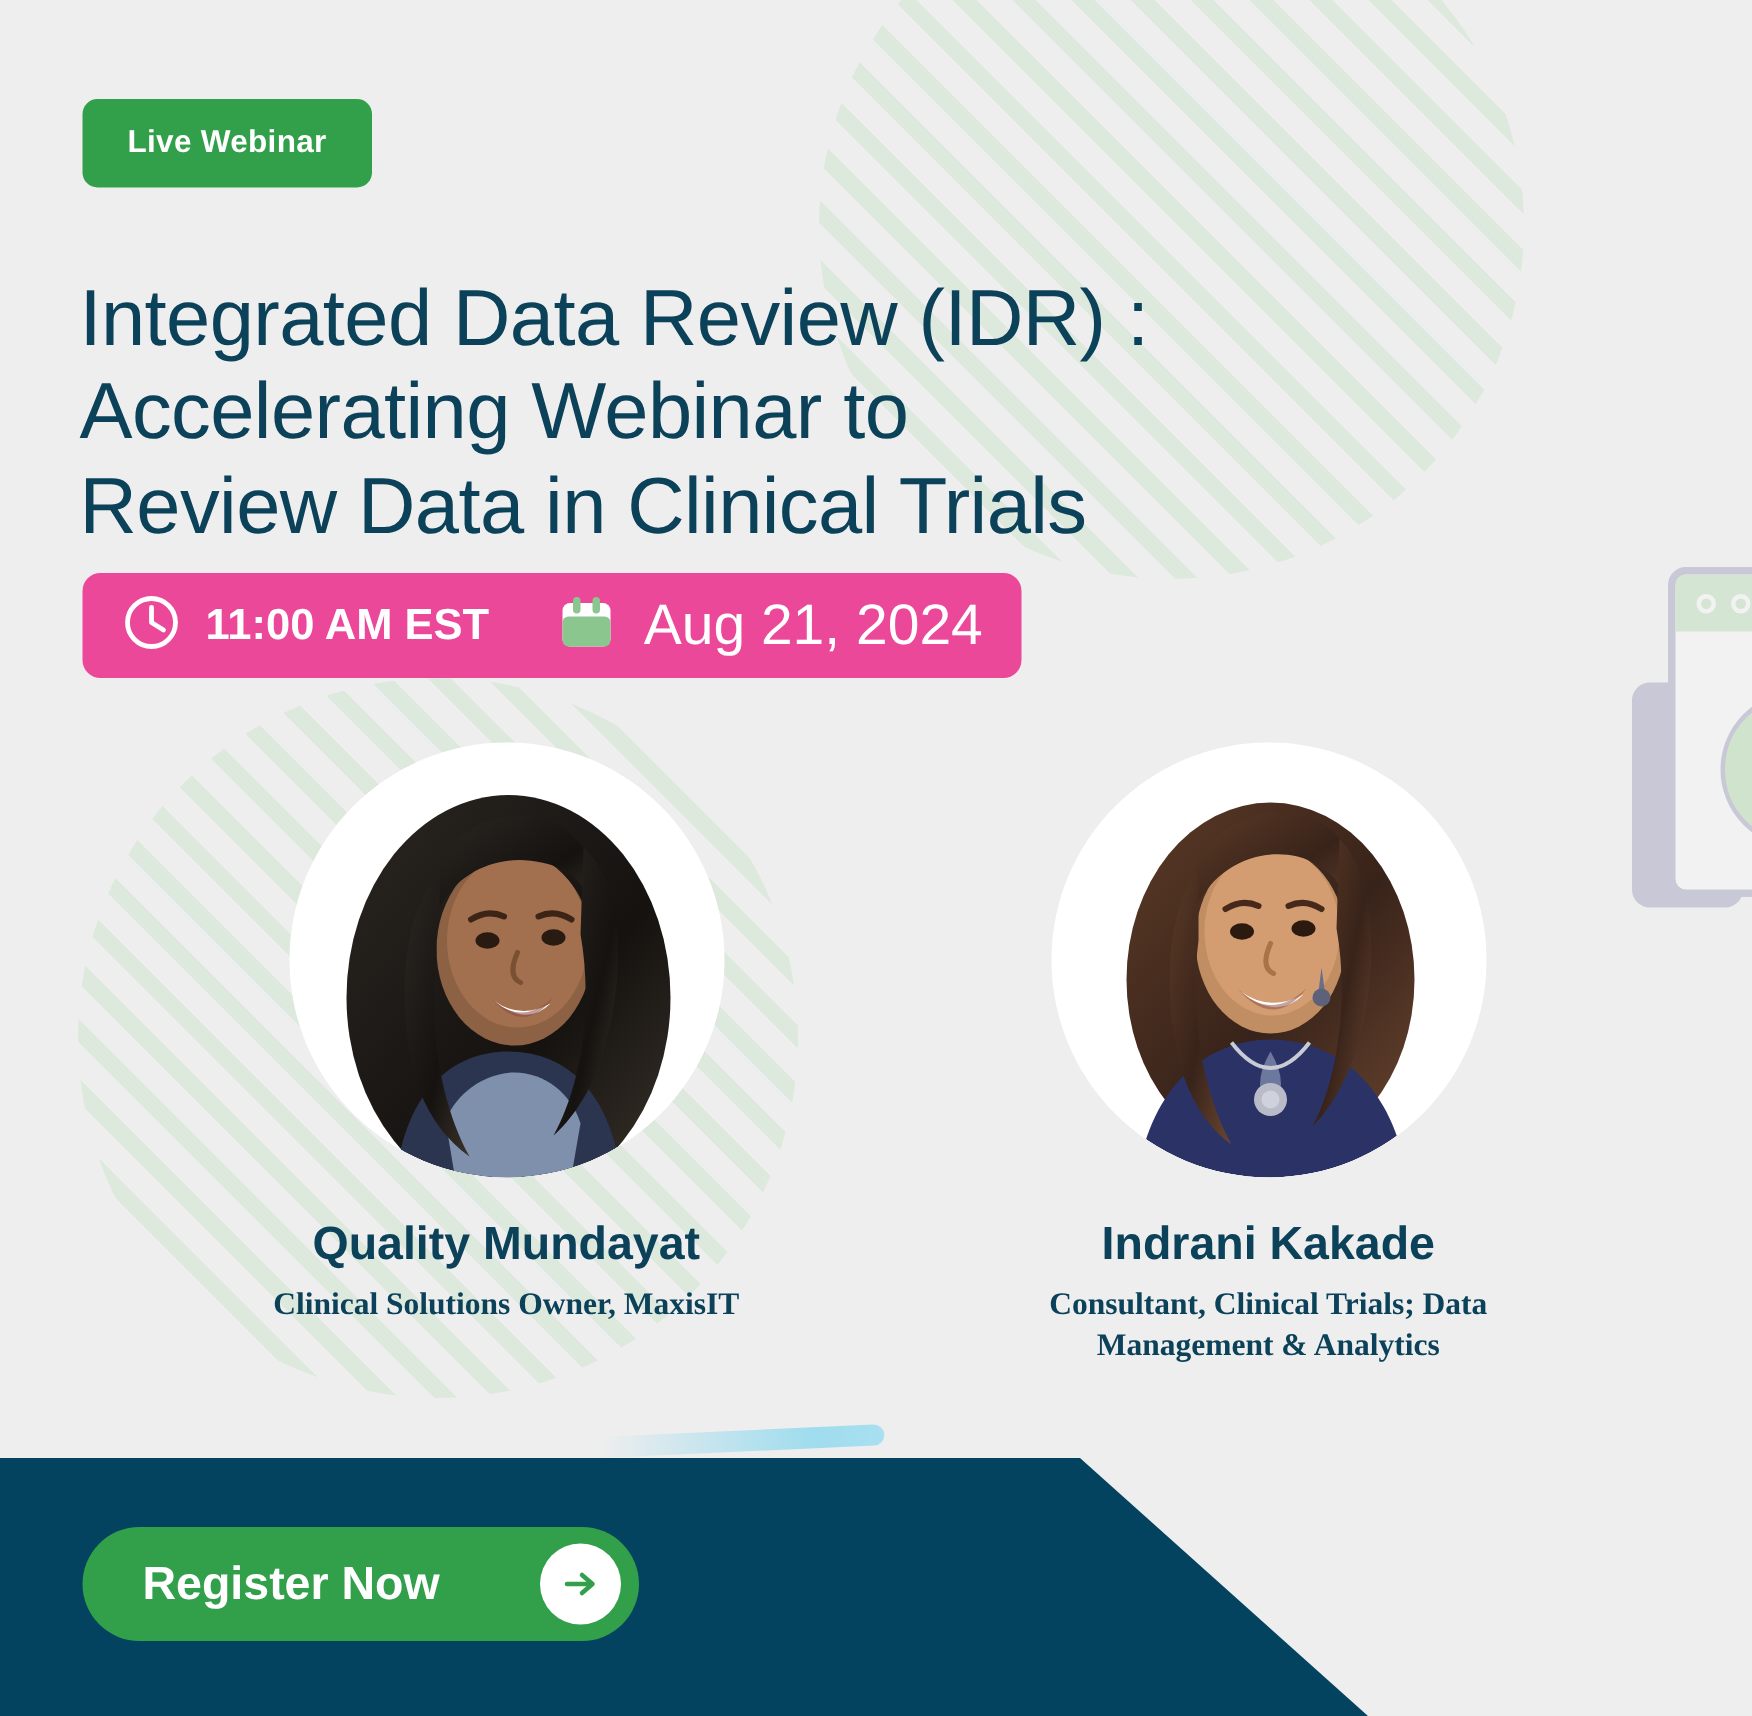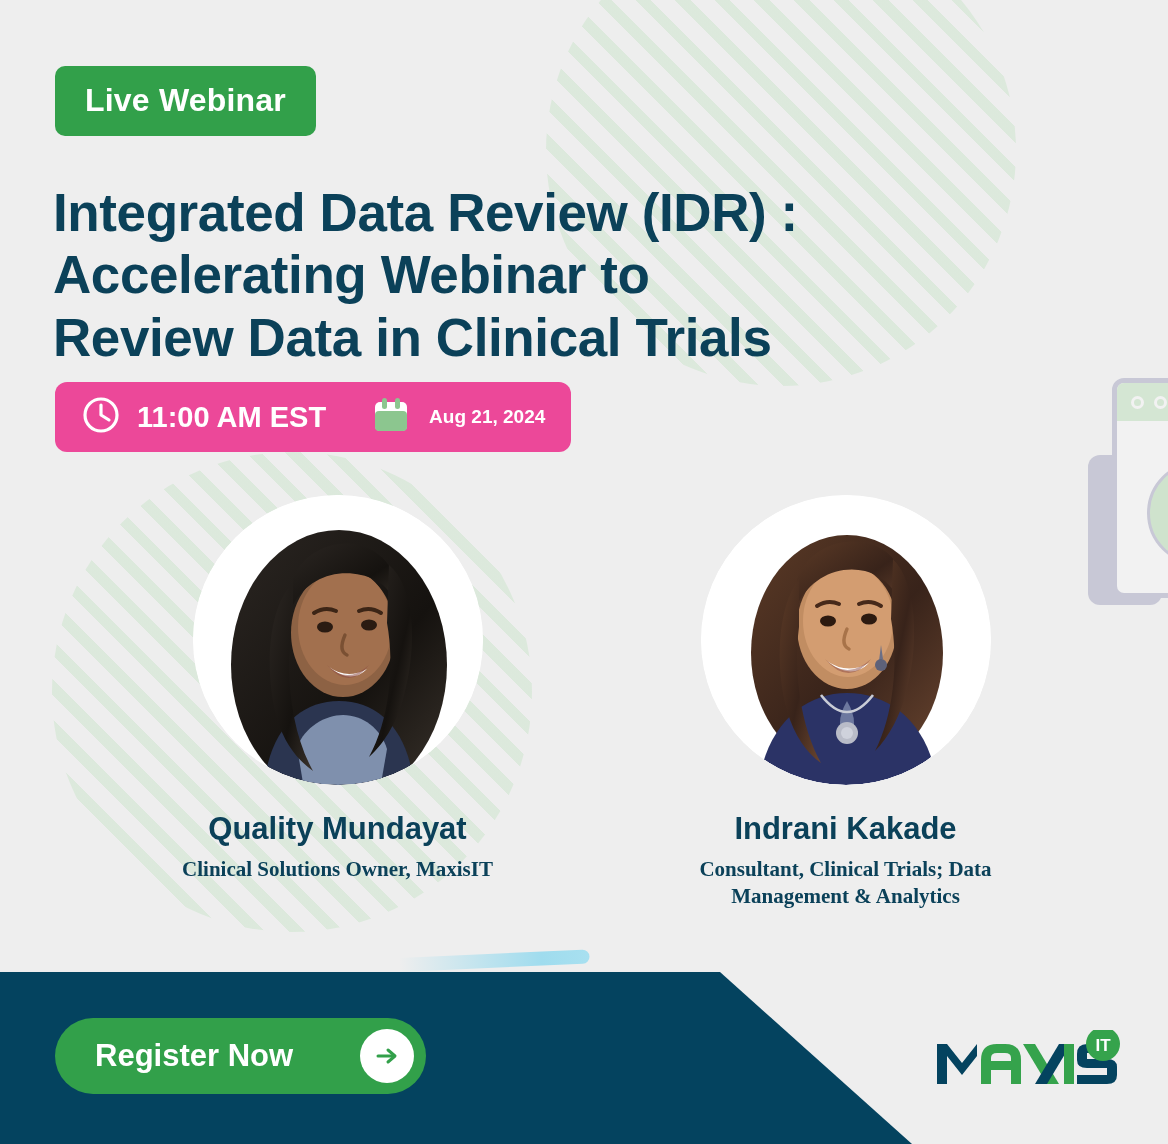--- a/index.html
+++ b/index.html
@@ -44,43 +44,43 @@
     position:absolute;left:30px;top:78px;width:104px;height:104px;border-radius:50%;
     background:#cfe3cd;border:3px solid #c8c8d6;box-sizing:border-box;
   }
 
   
   #live-badge{
     position:absolute;left:55px;top:66px;
     background:#32a04a;color:#ffffff;
     border-radius:10px;
     padding:18px 30px 20px 30px;
-    font-size:32px;font-weight:bold;letter-spacing:.2px;
+    font-size:21px;font-weight:bold;letter-spacing:.2px;
     line-height:1;
   }
 
   
   #headline{
     position:absolute;left:53px;top:146px;width:880px;
     color:#0b4159;
-    font-size:53px;font-weight:bold;line-height:1.18;
+    font-size:53px;font-weight:normal;line-height:1.18;
     letter-spacing:-.4px;
   }
   #headline .ln{display:block;white-space:nowrap;}
 
   
   #datetime-bar{
     position:absolute;left:55px;top:382px;
     height:70px;background:#ec4899;border-radius:12px;
     display:flex;align-items:center;padding:0 26px;gap:0;
     color:#ffffff;
   }
   #datetime-bar .dt-item{display:flex;align-items:center;}
   #time-text{font-size:29px;font-weight:600;margin-left:16px;white-space:nowrap;}
-  #date-text{font-size:19px;font-weight:700;margin-left:18px;white-space:nowrap;}
+  #date-text{font-size:38px;font-weight:400;margin-left:18px;white-space:nowrap;}
   #calendar-icon{margin-left:45px;}
 
   
   .speaker{position:absolute;text-align:center;}
   #speaker-0{left:130px;top:495px;width:415px;}
   #speaker-1{left:638px;top:495px;width:415px;}
   .avatar-ring{
     width:290px;height:290px;border-radius:50%;
     background:#ffffff;margin:0 auto;position:relative;overflow:hidden;
   }
@@ -262,33 +262,14 @@
   <div id="register-button">
     <span id="register-label">Register Now</span>
     <span id="register-arrow-circle">
       <svg width="30" height="30" viewBox="0 0 30 30">
         <path d="M6 15 H22" stroke="#32a04a" stroke-width="3" stroke-linecap="round"></path>
         <path d="M16 9 L23 15 L16 21" fill="none" stroke="#32a04a" stroke-width="3" stroke-linecap="round" stroke-linejoin="round"></path>
       </svg>
     </span>
   </div>
 
-  <div id="brand-logo">
-    <svg viewBox="0 0 185 62" width="185" height="62">
-
-      <path d="M2 54 L2 14 L12 14 L27 33 L42 14 L42 26 L27 45 L12 26 L12 54 Z" fill="#04435f"></path>
-
-      <path d="M46 54 L46 30 Q46 14 62 14 L70 14 Q86 14 86 30 L86 54 L76 54 L76 40 L56 40 L56 54 Z M56 31 L76 31 L76 28 Q76 23 70 23 L62 23 Q56 23 56 28 Z" fill="#35a34c"></path>
-
-      <path d="M88 14 L100 14 L124 54 L112 54 Z" fill="#35a34c"></path>
-
-      <path d="M124 14 L136 14 L112 54 L100 54 Z" fill="#04435f"></path>
-
-      <rect x="129" y="14" width="10" height="40" fill="#35a34c"></rect>
-
-      <path d="M182 14 L152 14 Q142 14 142 24 L142 30 Q142 38 152 38 L172 38 L172 45 L142 45 L142 54 L172 54 Q182 54 182 45 L182 37 Q182 29 172 29 L152 29 L152 23 L182 23 Z" fill="#04435f"></path>
-
-      <circle cx="168" cy="14" r="17" fill="#35a34c"></circle>
-      <text x="168" y="21" font-family="Liberation Sans, sans-serif" font-size="17" font-weight="bold" fill="#ffffff" text-anchor="middle">IT</text>
-    </svg>
-  </div>
 
 </div>
 
 </body></html>

